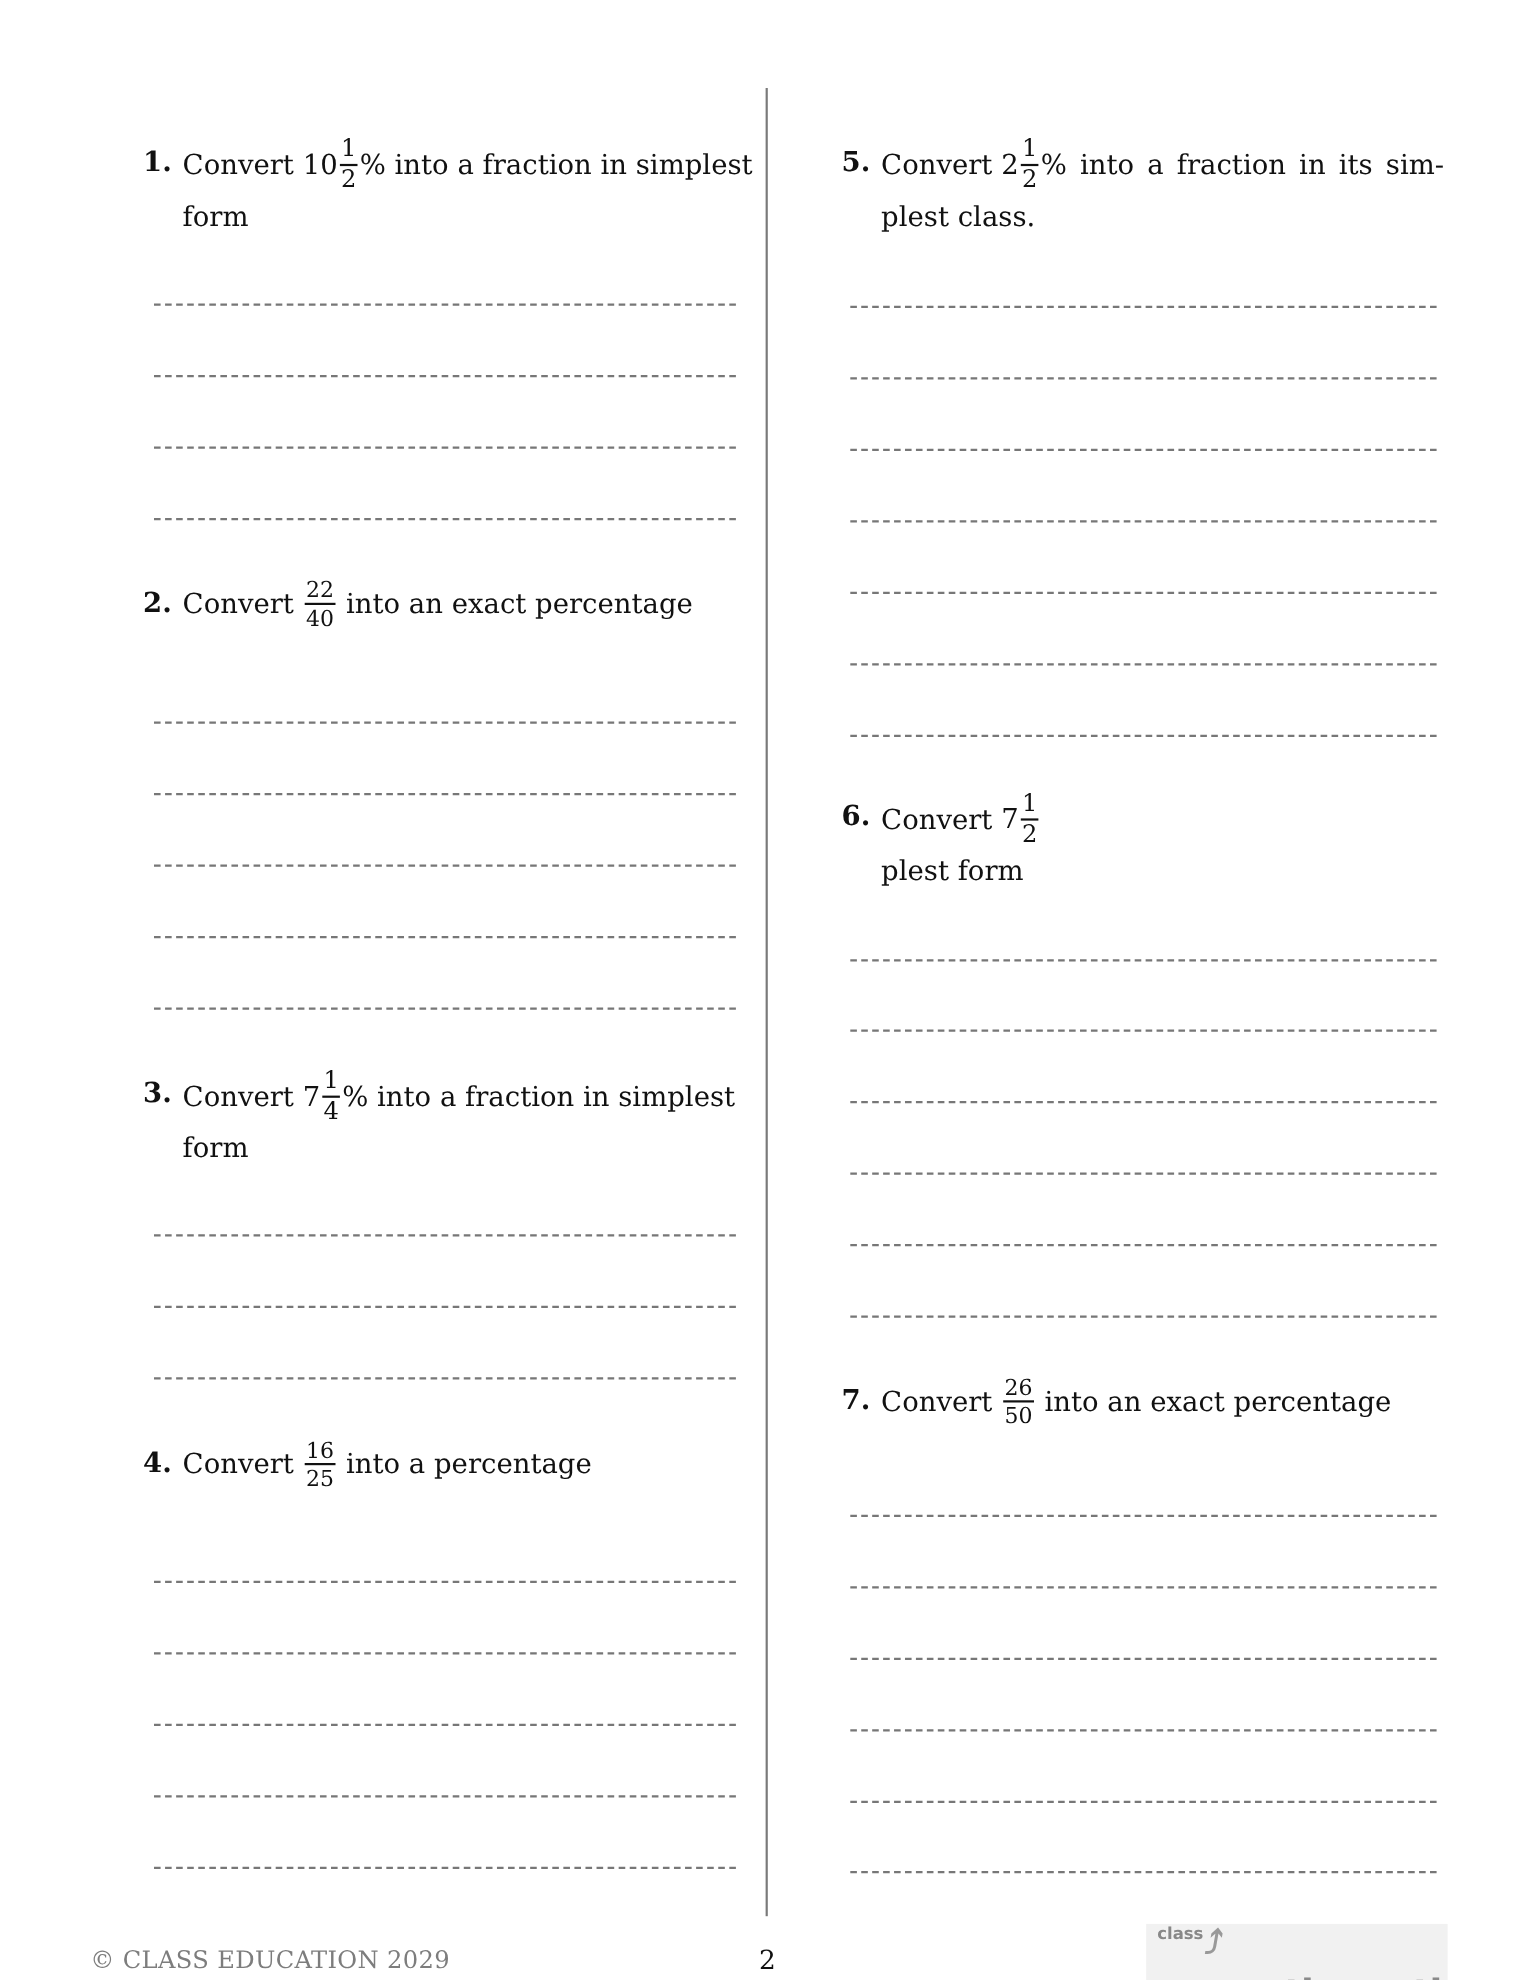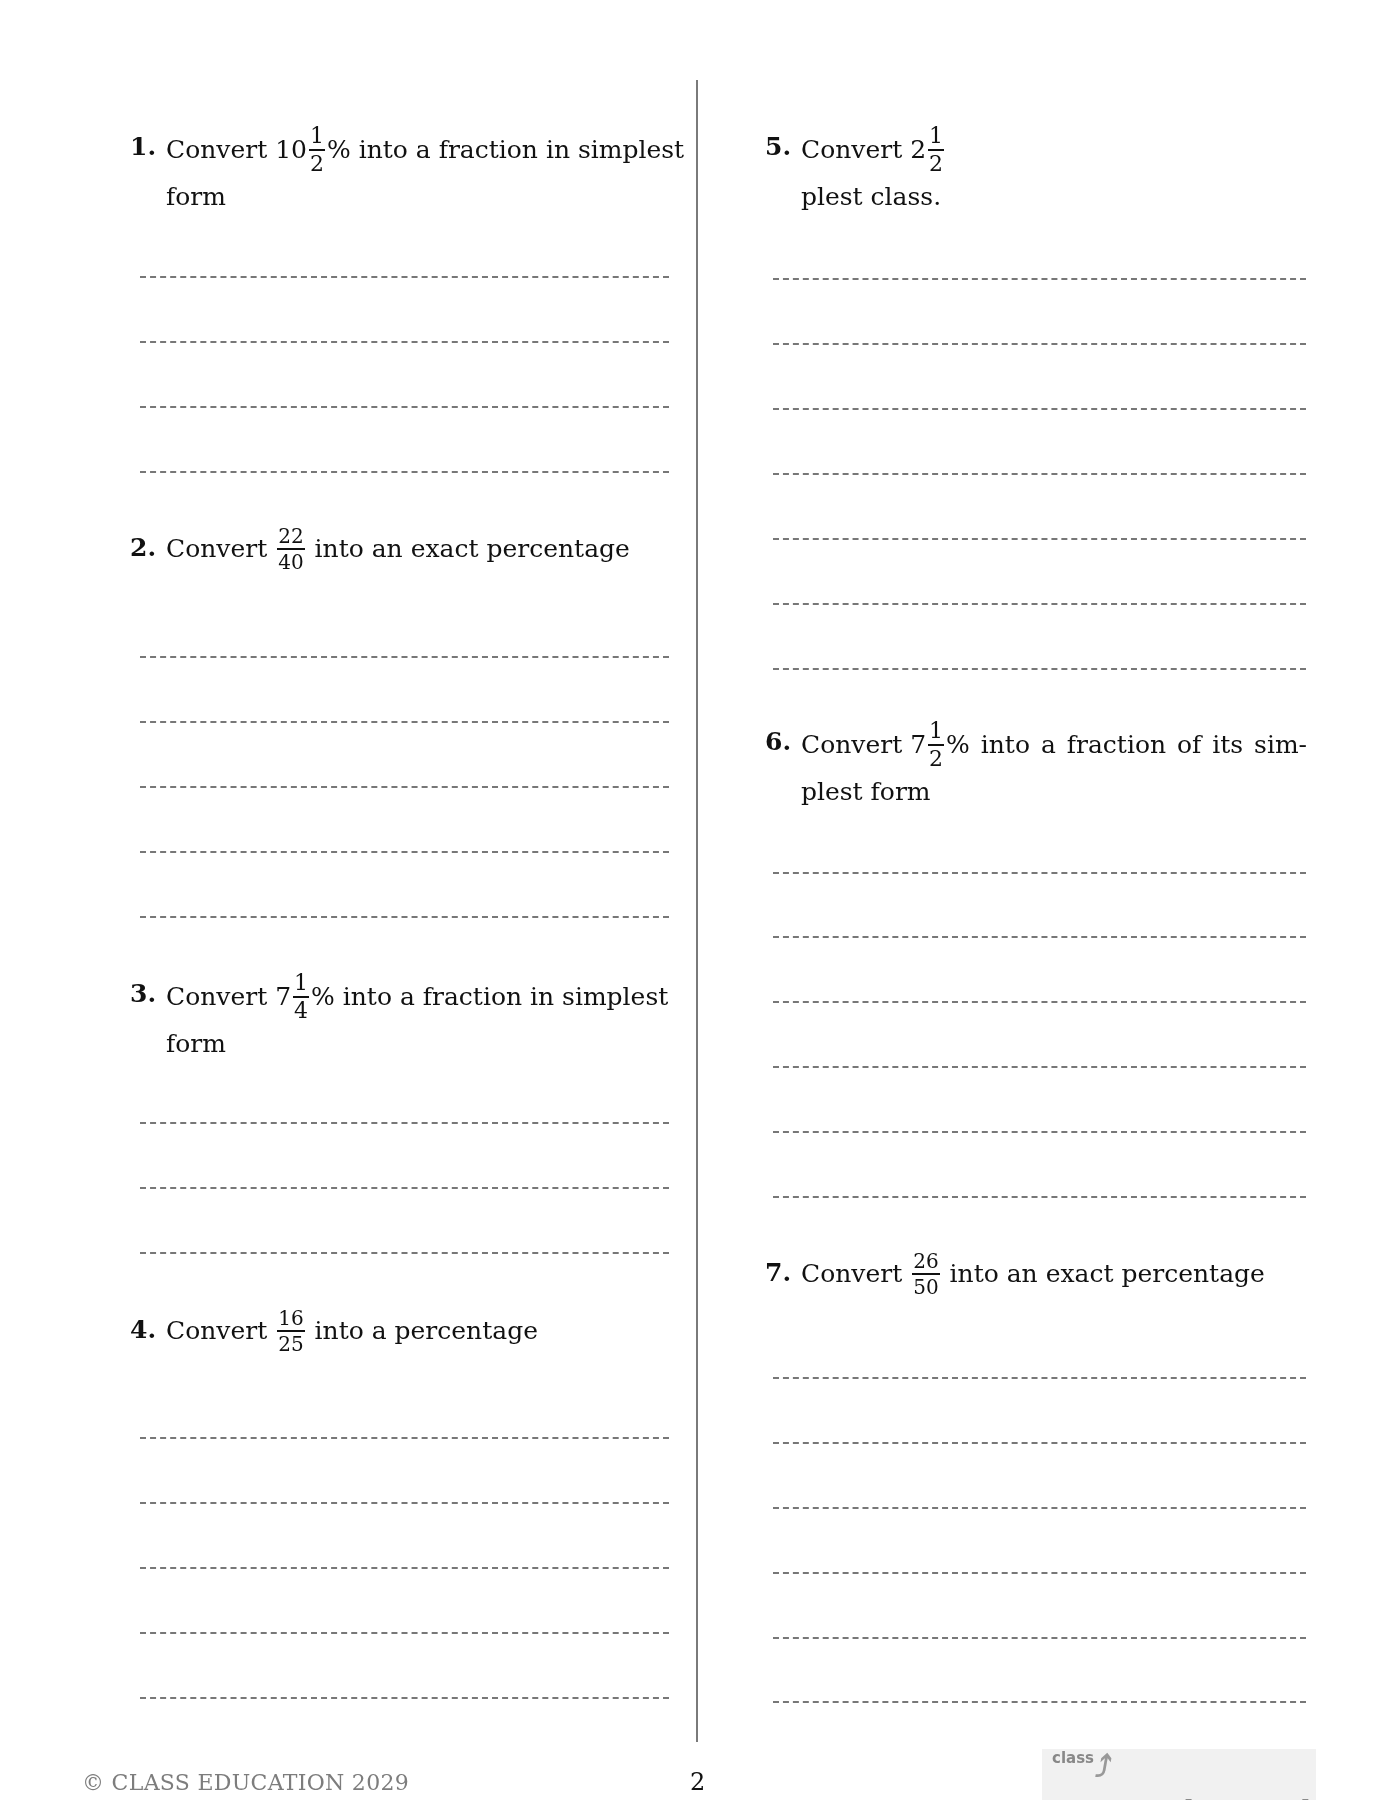--- a/index.html
+++ b/index.html
@@ -73,36 +73,36 @@
 </div>
 <div class="line left" style="top:1437px;"></div>
 <div class="line left" style="top:1502px;"></div>
 <div class="line left" style="top:1567px;"></div>
 <div class="line left" style="top:1632px;"></div>
 <div class="line left" style="top:1697px;"></div>
 
 <div class="question" style="left:765px; top:127px;">
   <span class="num">5.</span>
   <div class="body">
-    <span>Convert </span><span class="mixed"><span>2</span><span class="frac sm"><span class="n">1</span><span class="bar"></span><span class="d">2</span></span></span><br>
+    <span>Convert </span><span class="mixed"><span>2</span><span class="frac sm"><span class="n">1</span><span class="bar"></span><span class="d">2</span></span></span><span style="word-spacing:4px;">% into a fraction in its sim-</span><br>
     <span>plest class.</span>
   </div>
 </div>
 <div class="line right" style="top:278px;"></div>
 <div class="line right" style="top:343px;"></div>
 <div class="line right" style="top:408px;"></div>
 <div class="line right" style="top:473px;"></div>
 <div class="line right" style="top:538px;"></div>
 <div class="line right" style="top:603px;"></div>
 <div class="line right" style="top:668px;"></div>
 
 <div class="question" style="left:765px; top:722px;">
   <span class="num">6.</span>
   <div class="body">
-    <span>Convert </span><span class="mixed"><span>7</span><span class="frac sm"><span class="n">1</span><span class="bar"></span><span class="d">2</span></span></span><span style="word-spacing:3px;">% into a fraction of its sim-</span><br>
+    <span>Convert </span><span class="mixed"><span>7</span><span class="frac sm"><span class="n">1</span><span class="bar"></span><span class="d">2</span></span></span><br>
     <span>plest form</span>
   </div>
 </div>
 <div class="line right" style="top:872px;"></div>
 <div class="line right" style="top:936px;"></div>
 <div class="line right" style="top:1001px;"></div>
 <div class="line right" style="top:1066px;"></div>
 <div class="line right" style="top:1131px;"></div>
 <div class="line right" style="top:1196px;"></div>
 

